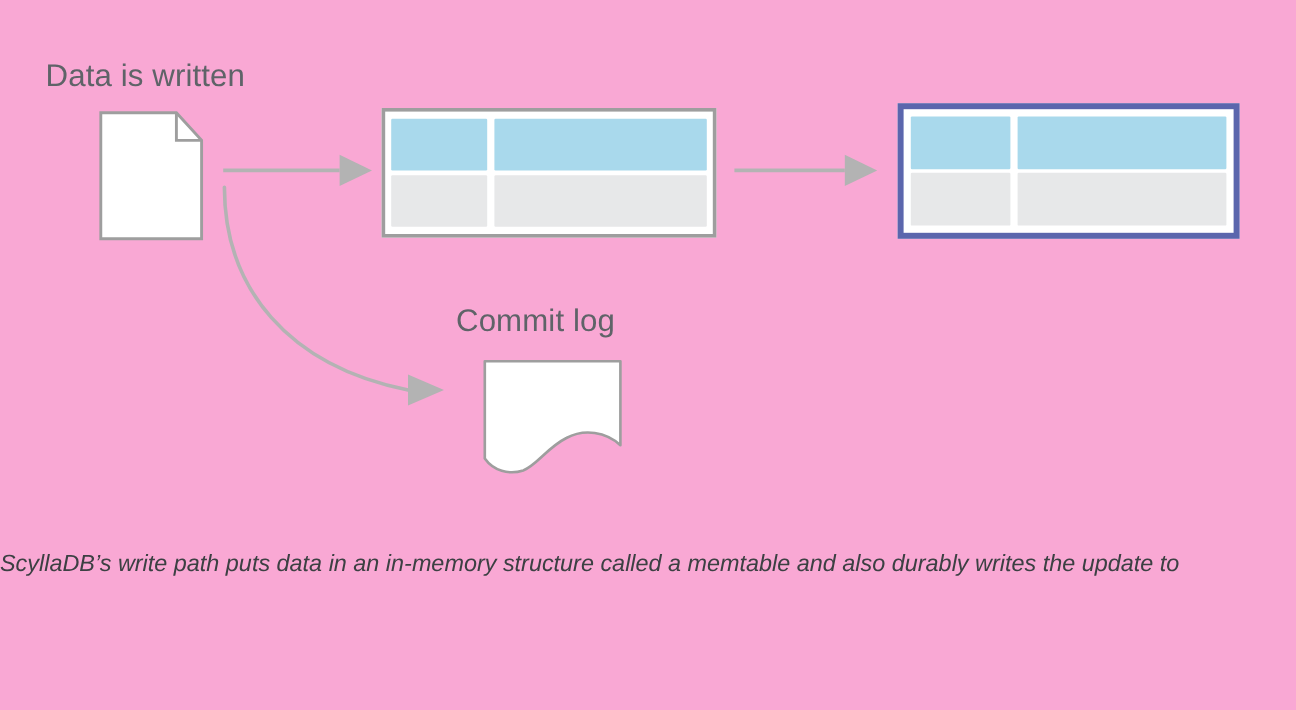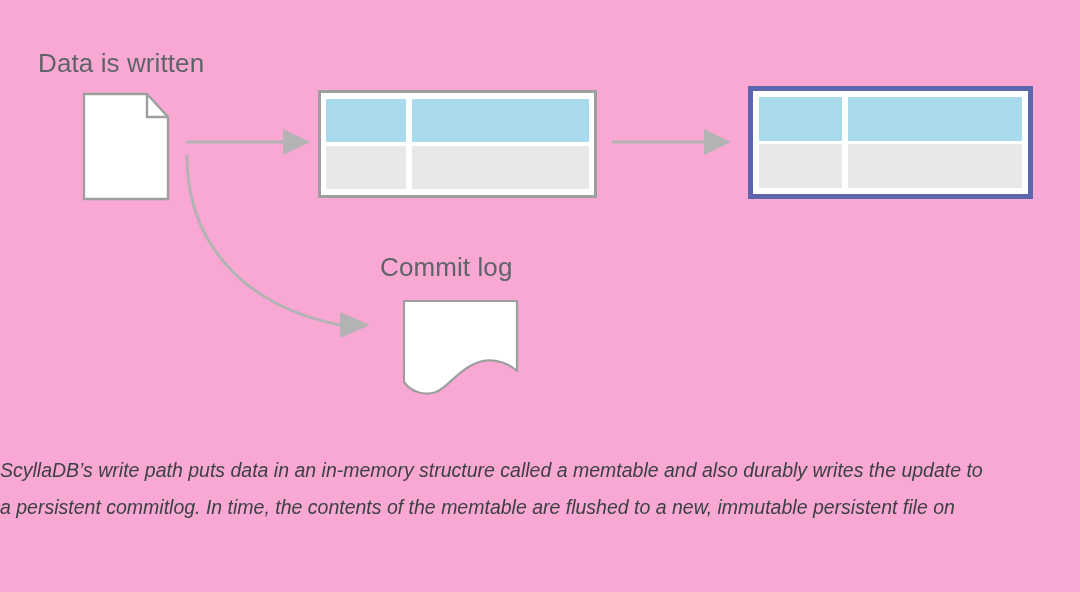--- a/index.html
+++ b/index.html
@@ -172,16 +172,15 @@
       <div class="table-row">
         <div class="cell narrow grey"></div>
         <div class="cell wide grey"></div>
       </div>
     </div>
 
   </div>
 
   <div id="caption">
     <span class="cap-line">ScyllaDB’s write path puts data in an in-memory structure called a memtable and also durably writes the update to</span>
-    <span class="cap-line">a persistent commitlog. In time, the contents of the memtable are flushed to a new, immutable persistent file on</span>
   </div>
 
 </div>
 
 </body></html>

